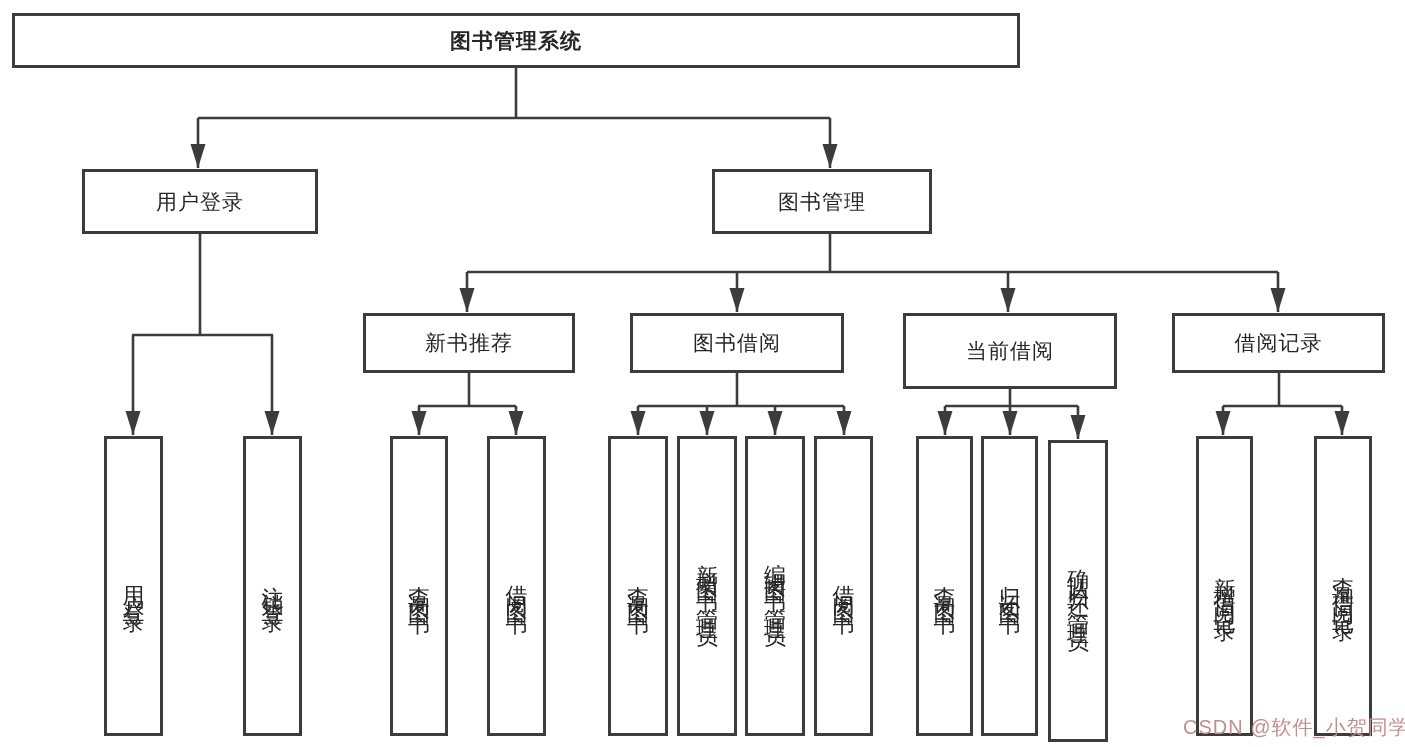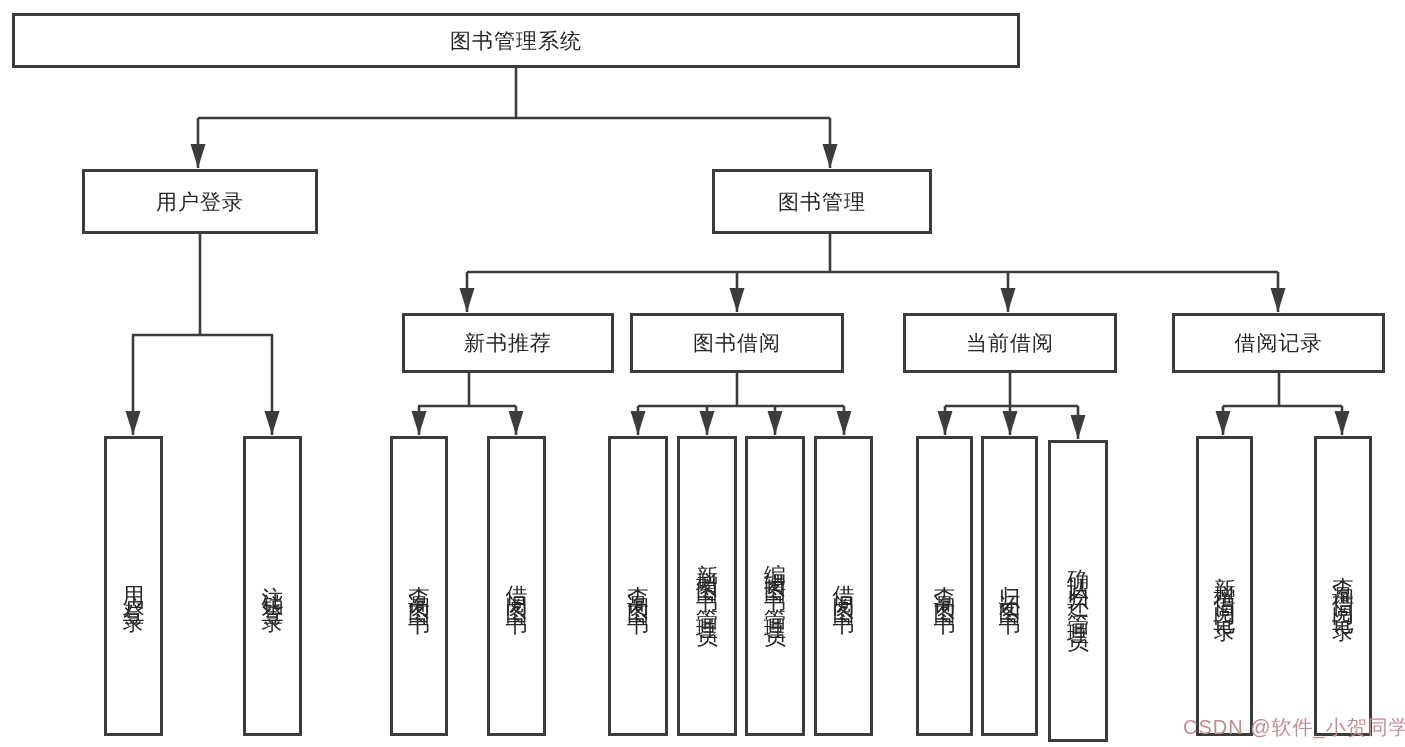--- a/index.html
+++ b/index.html
@@ -87,28 +87,28 @@
       <line x1="775" y1="406" x2="775" y2="435" marker-end="url(#arrow)"></line>
       <line x1="844" y1="406" x2="844" y2="435" marker-end="url(#arrow)"></line>
       <line x1="945" y1="406" x2="945" y2="435" marker-end="url(#arrow)"></line>
       <line x1="1010" y1="406" x2="1010" y2="435" marker-end="url(#arrow)"></line>
       <line x1="1078" y1="406" x2="1078" y2="439" marker-end="url(#arrow)"></line>
       <line x1="1223" y1="406" x2="1223" y2="435" marker-end="url(#arrow)"></line>
       <line x1="1342" y1="406" x2="1342" y2="435" marker-end="url(#arrow)"></line>
     </g>
   </svg>
 
-  <div class="node" style="left:12px; top:13px; width:1008px; height:55px;">图书管理系统</div>
+  <div class="node" style="left:12px; top:13px; width:1008px; height:55px;font-weight:bold;">图书管理系统</div>
 
   <div class="node" style="left:82px; top:169px; width:236px; height:65px;">用户登录</div>
   <div class="node" style="left:712px; top:169px; width:220px; height:65px;">图书管理</div>
 
-  <div class="node" style="left:363px; top:313px; width:212px; height:60px;margin-left:39px;">新书推荐</div>
+  <div class="node" style="left:363px; top:313px; width:212px; height:60px;">新书推荐</div>
   <div class="node" style="left:630px; top:313px; width:214px; height:60px;">图书借阅</div>
-  <div class="node" style="left:903px; top:313px; width:214px; height:60px;">当前借阅</div>
+  <div class="node" style="left:903px; top:313px; width:214px; height:76px;">当前借阅</div>
   <div class="node" style="left:1172px; top:313px; width:213px; height:60px;">借阅记录</div>
 
   <div class="node" style="left:104px; top:436px; width:59px; height:300px;">
     <span class="vtext">用户登录</span>
   </div>
   <div class="node" style="left:243px; top:436px; width:59px; height:300px;">
     <span class="vtext">注销登录</span>
   </div>
 
   <div class="node" style="left:390px; top:436px; width:58px; height:300px;">

